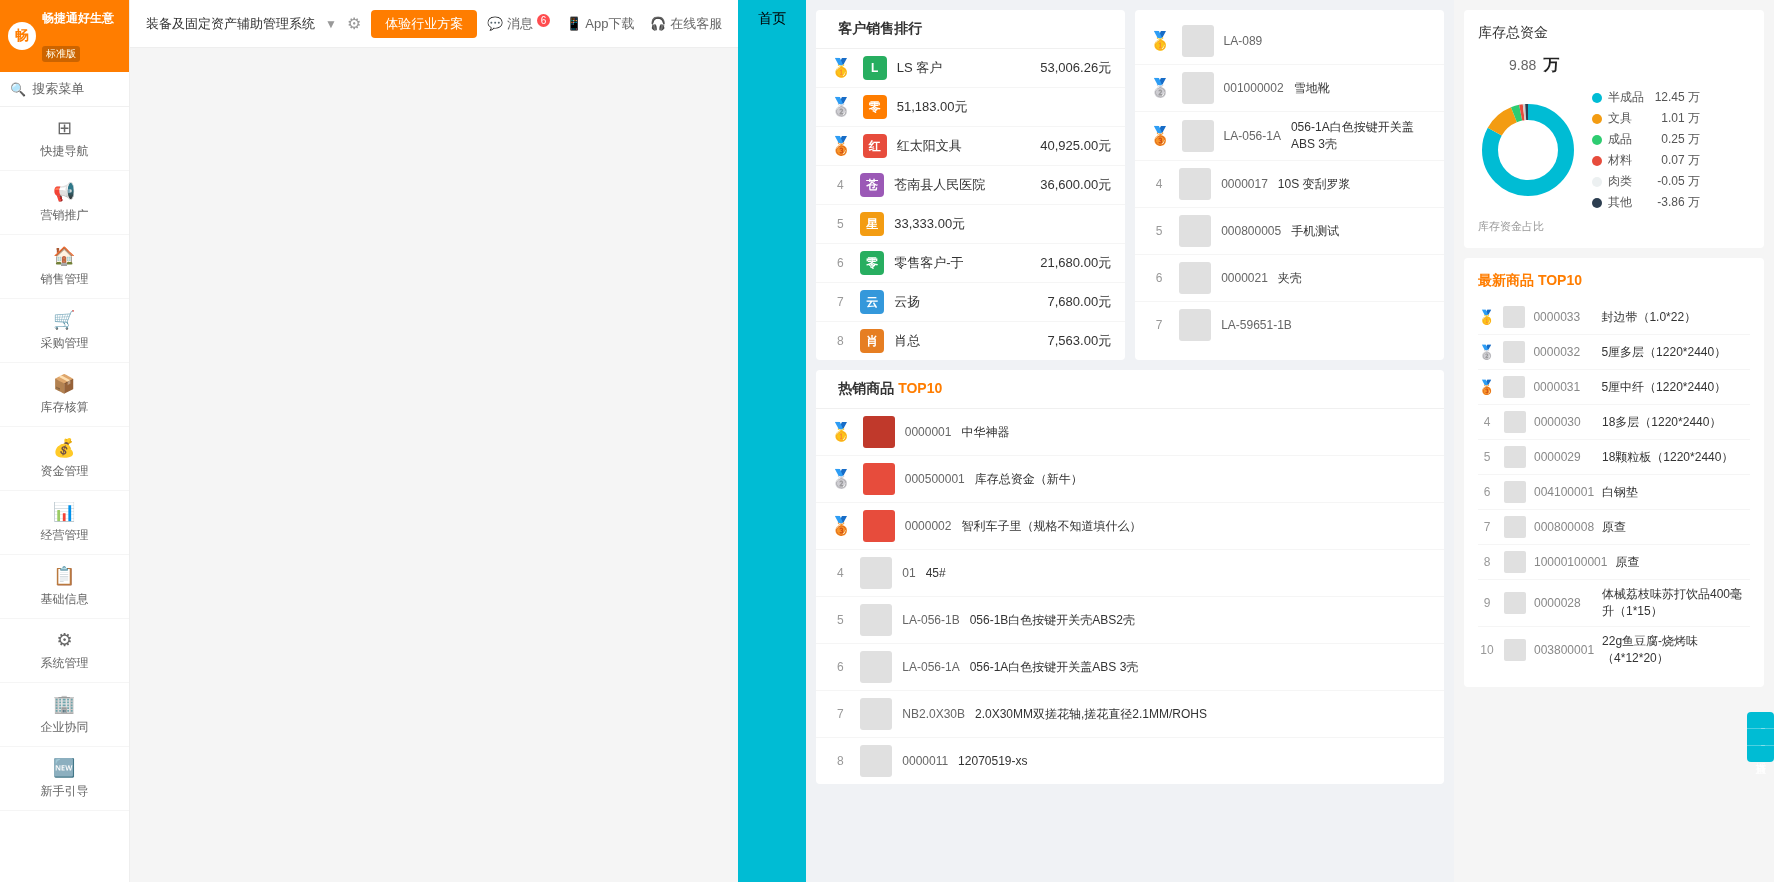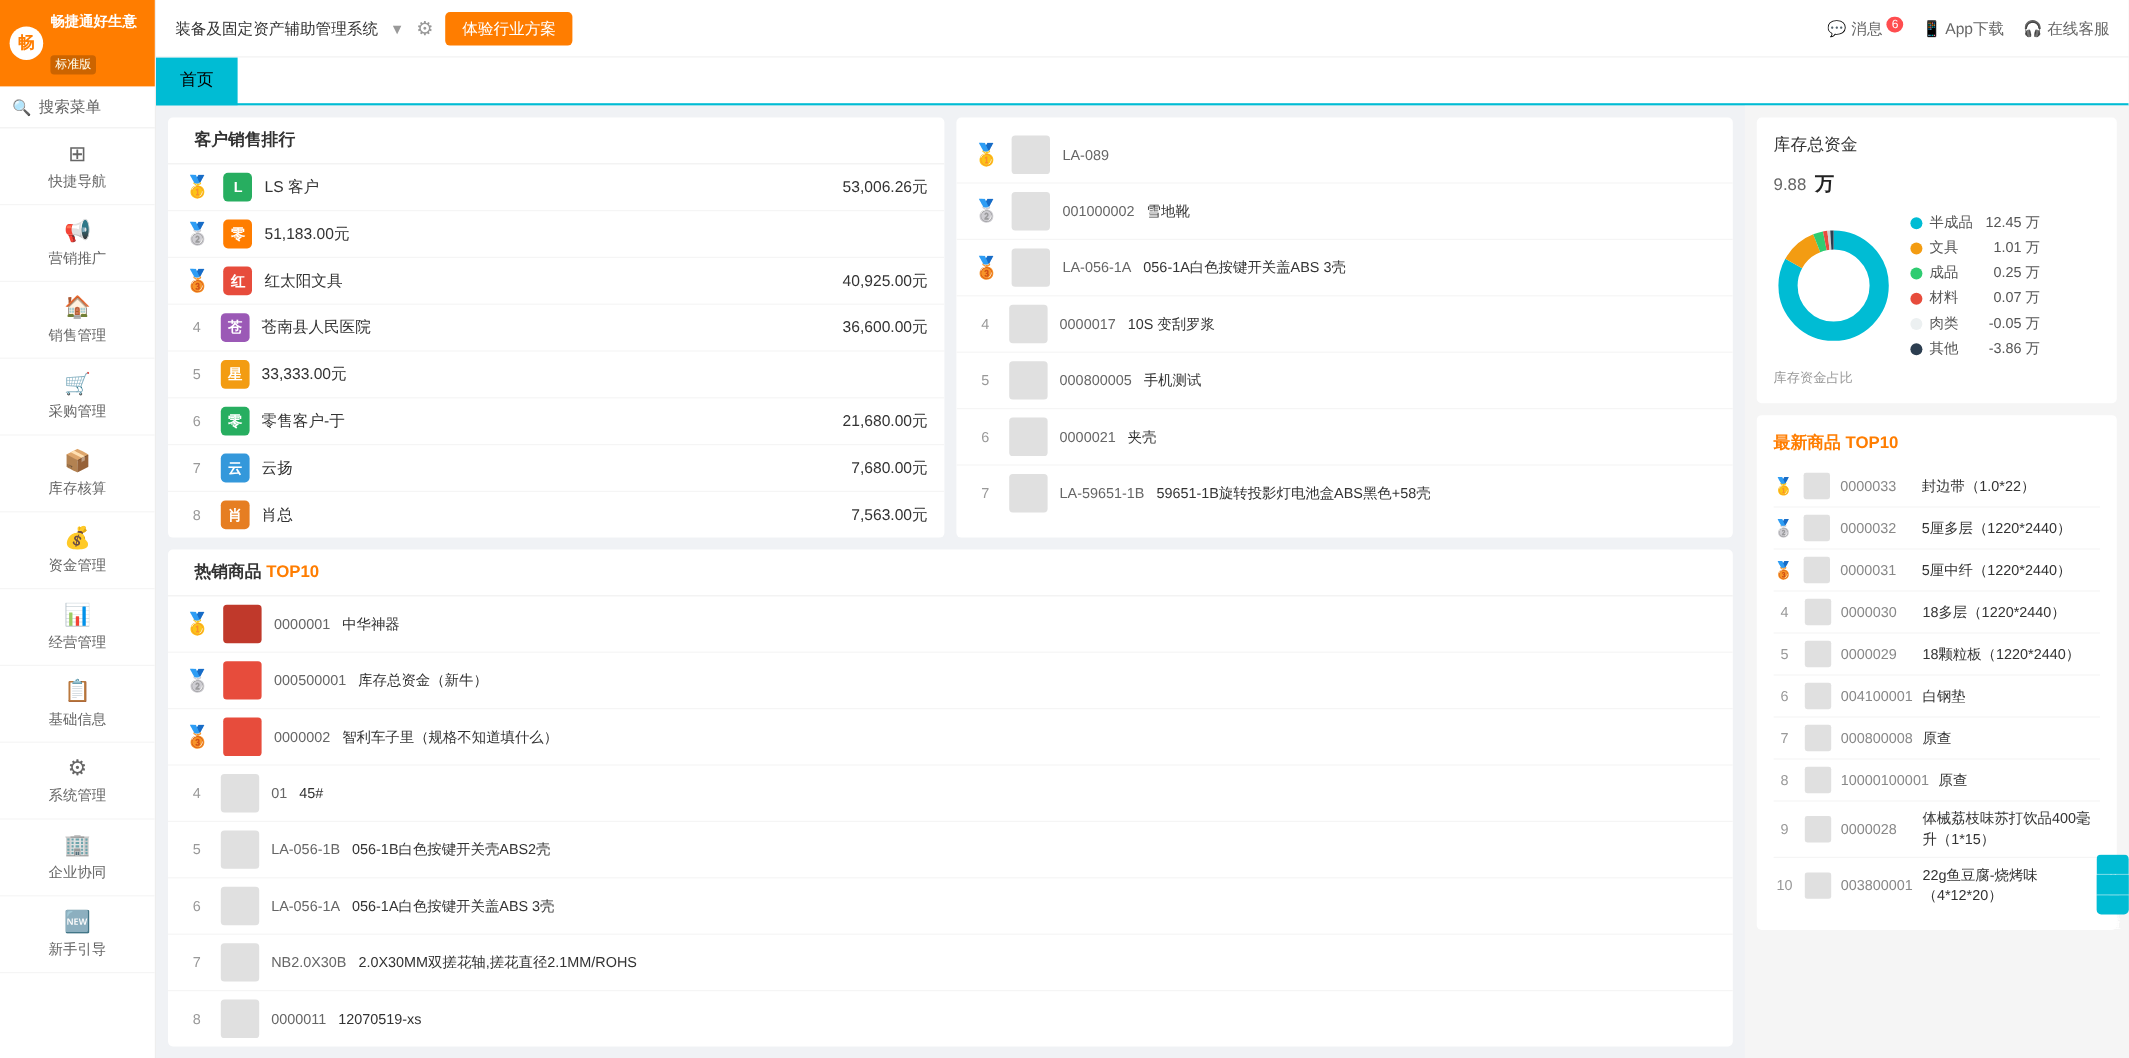--- a/index.html
+++ b/index.html
@@ -57,21 +57,21 @@
       cursor: pointer;
       color: #666;
       font-size: 12px;
       gap: 4px;
       transition: color 0.2s;
       border-bottom: 1px solid #f5f5f5;
     }
     .nav-item .nav-icon { font-size: 18px; }
 
     
-    .main { flex: 1; display: flex; flex-direction: column; overflow: hidden; }
+    .main { flex: 1; display: flex; flex-direction: row; overflow: hidden; }
 
     
     .topbar {
       background: #fff;
       border-bottom: 1px solid #eee;
       display: flex;
       align-items: center;
       padding: 0 16px;
       height: 48px;
       gap: 10px;
@@ -204,21 +204,21 @@
       gap: 10px;
       flex-shrink: 0;
     }
 
     .inventory-panel {
       background: #fff;
       border-radius: 4px;
       padding: 14px;
     }
     .inventory-title { font-size: 14px; color: #333; margin-bottom: 4px; }
-    .inventory-amount { font-size: 26px; font-weight: bold; color: #222; margin-bottom: 12px; }
+    .inventory-amount { font-size: 26px; font-weight: bold; color: #222; margin-bottom: 12px; margin-left: 31px; }
     .inventory-amount span { font-size: 14px; font-weight: normal; color: #666; }
 
     .donut-chart {
       display: flex;
       align-items: center;
       gap: 14px;
       margin-bottom: 8px;
     }
     .donut-svg { flex-shrink: 0; }
     .legend { display: flex; flex-direction: column; gap: 4px; }
@@ -458,21 +458,20 @@
               <div class="product-row">
     <span class="rank-num">6</span>
     <div class="product-img" style="background:#e0e0e0;"></div>
     <span class="product-code">0000021</span>
     <span class="product-name">夹壳</span>
   </div>
               <div class="product-row">
     <span class="rank-num">7</span>
     <div class="product-img" style="background:#e0e0e0;"></div>
     <span class="product-code">LA-59651-1B</span>
-    <span class="product-name">59651-1B旋转投影灯电池盒ABS黑色+58壳</span>
   </div>
             </div>
         </div>
       </div>
 
       <div class="panel">
         <div class="panel-header">
           <span class="panel-title">
             热销商品 <span style="color:#ff7d00;">TOP10</span>
           </span>

